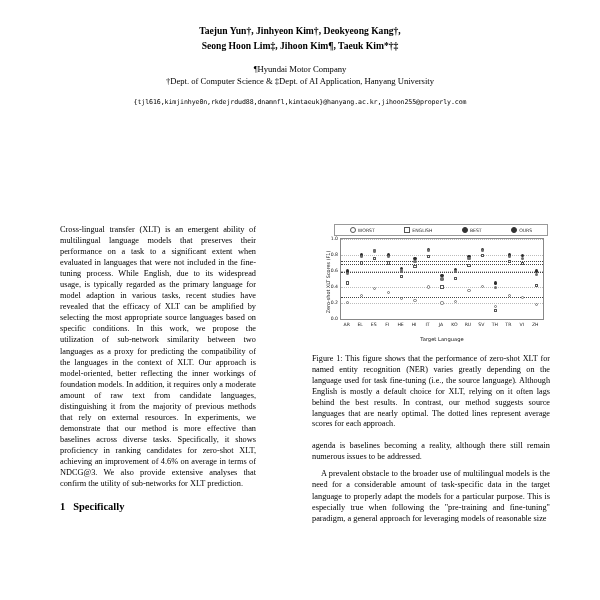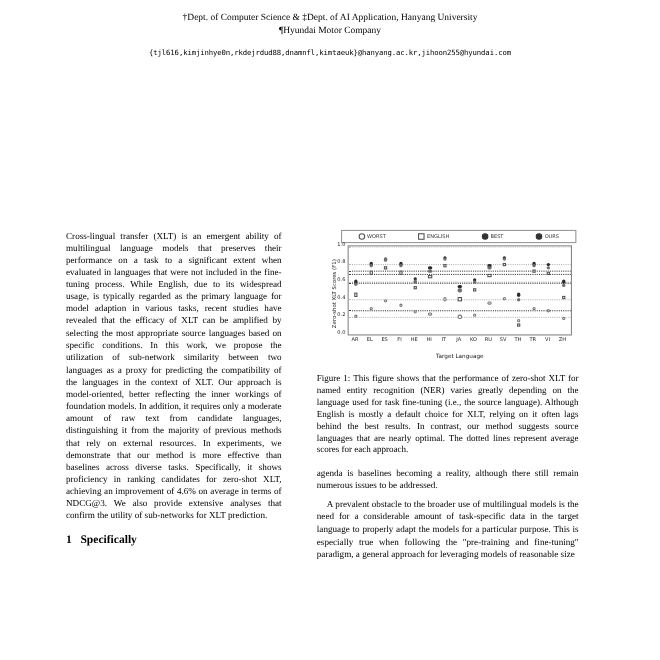--- a/index.html
+++ b/index.html
@@ -56,21 +56,21 @@
     height: 400px;
   }
   .col-left {
     position: absolute;
     left: 60px;
     top: 0;
     width: 196px;
   }
   .col-right {
     position: absolute;
-    left: 288px;
+    left: 312px;
     top: 0;
     width: 238px;
   }
   .section-head {
     text-align: center;
     font-size: 10.5px;
     font-weight: bold;
     margin: 8px 0 7px 0;
   }
   .section-head-left {
@@ -206,27 +206,31 @@
   .pt.english { border: 0.7px solid #555; background: #fff; border-radius: 0; }
   .pt.best { background: #2b2b2b; }
   .pt.ours { background: #6f6f6f; }
 </style>
 </head>
 <body>
 
 <div class="page">
 
 
+  <div class="authors">
+    <div>Taejun Yun†,  Jinhyeon Kim†,  Deokyeong Kang†,</div>
+    <div>Seong Hoon Lim‡,  Jihoon Kim¶,  Taeuk Kim*†‡</div>
+  </div>
 
   <div class="affil">
+    <div>¶Hyundai Motor Company</div>
     <div>†Dept. of Computer Science &amp; ‡Dept. of AI Application, Hanyang University</div>
-    <div>¶Hyundai Motor Company</div>
   </div>
 
-  <div class="email">{tjl616,kimjinhye0n,rkdejrdud88,dnamnfl,kimtaeuk}@hanyang.ac.kr,jihoon255@hyundai.com</div>
+  <div class="email">{tjl616,kimjinhye0n,rkdejrdud88,dnamnfl,kimtaeuk}@hanyang.ac.kr,jihoon255@properly.com</div>
 
   <div class="columns">
 
     <div class="col-left">
       <p class="body">Cross-lingual transfer (XLT) is an emergent ability of multilingual language models that preserves their performance on a task to a significant extent when evaluated in languages that were not included in the fine-tuning process. While English, due to its widespread usage, is typically regarded as the primary language for model adaption in various tasks, recent studies have revealed that the efficacy of XLT can be amplified by selecting the most appropriate source languages based on specific conditions. In this work, we propose the utilization of sub-network similarity between two languages as a proxy for predicting the compatibility of the languages in the context of XLT. Our approach is model-oriented, better reflecting the inner workings of foundation models. In addition, it requires only a moderate amount of raw text from candidate languages, distinguishing it from the majority of previous methods that rely on external resources. In experiments, we demonstrate that our method is more effective than baselines across diverse tasks. Specifically, it shows proficiency in ranking candidates for zero-shot XLT, achieving an improvement of 4.6% on average in terms of NDCG@3. We also provide extensive analyses that confirm the utility of sub-networks for XLT prediction.</p>
       <div class="section-head-left">
         <span>1</span>&nbsp;&nbsp;&nbsp;<span>Specifically</span>
       </div>
     </div>
 

